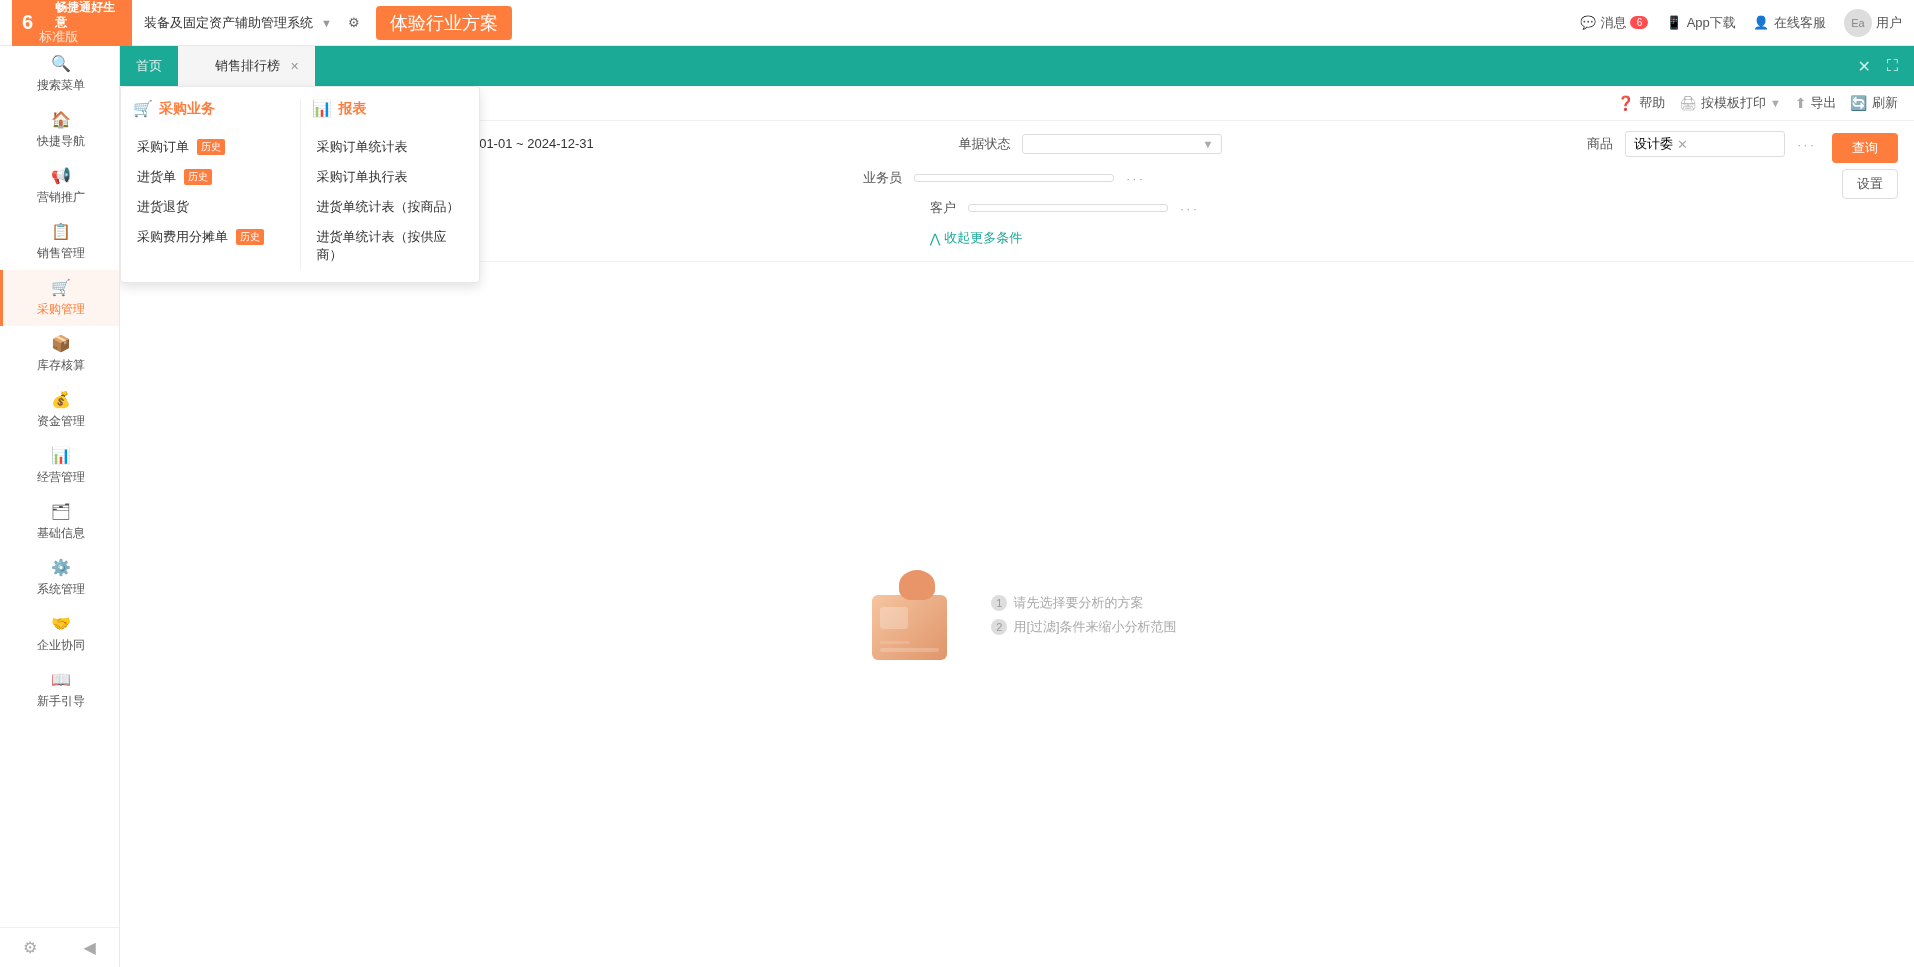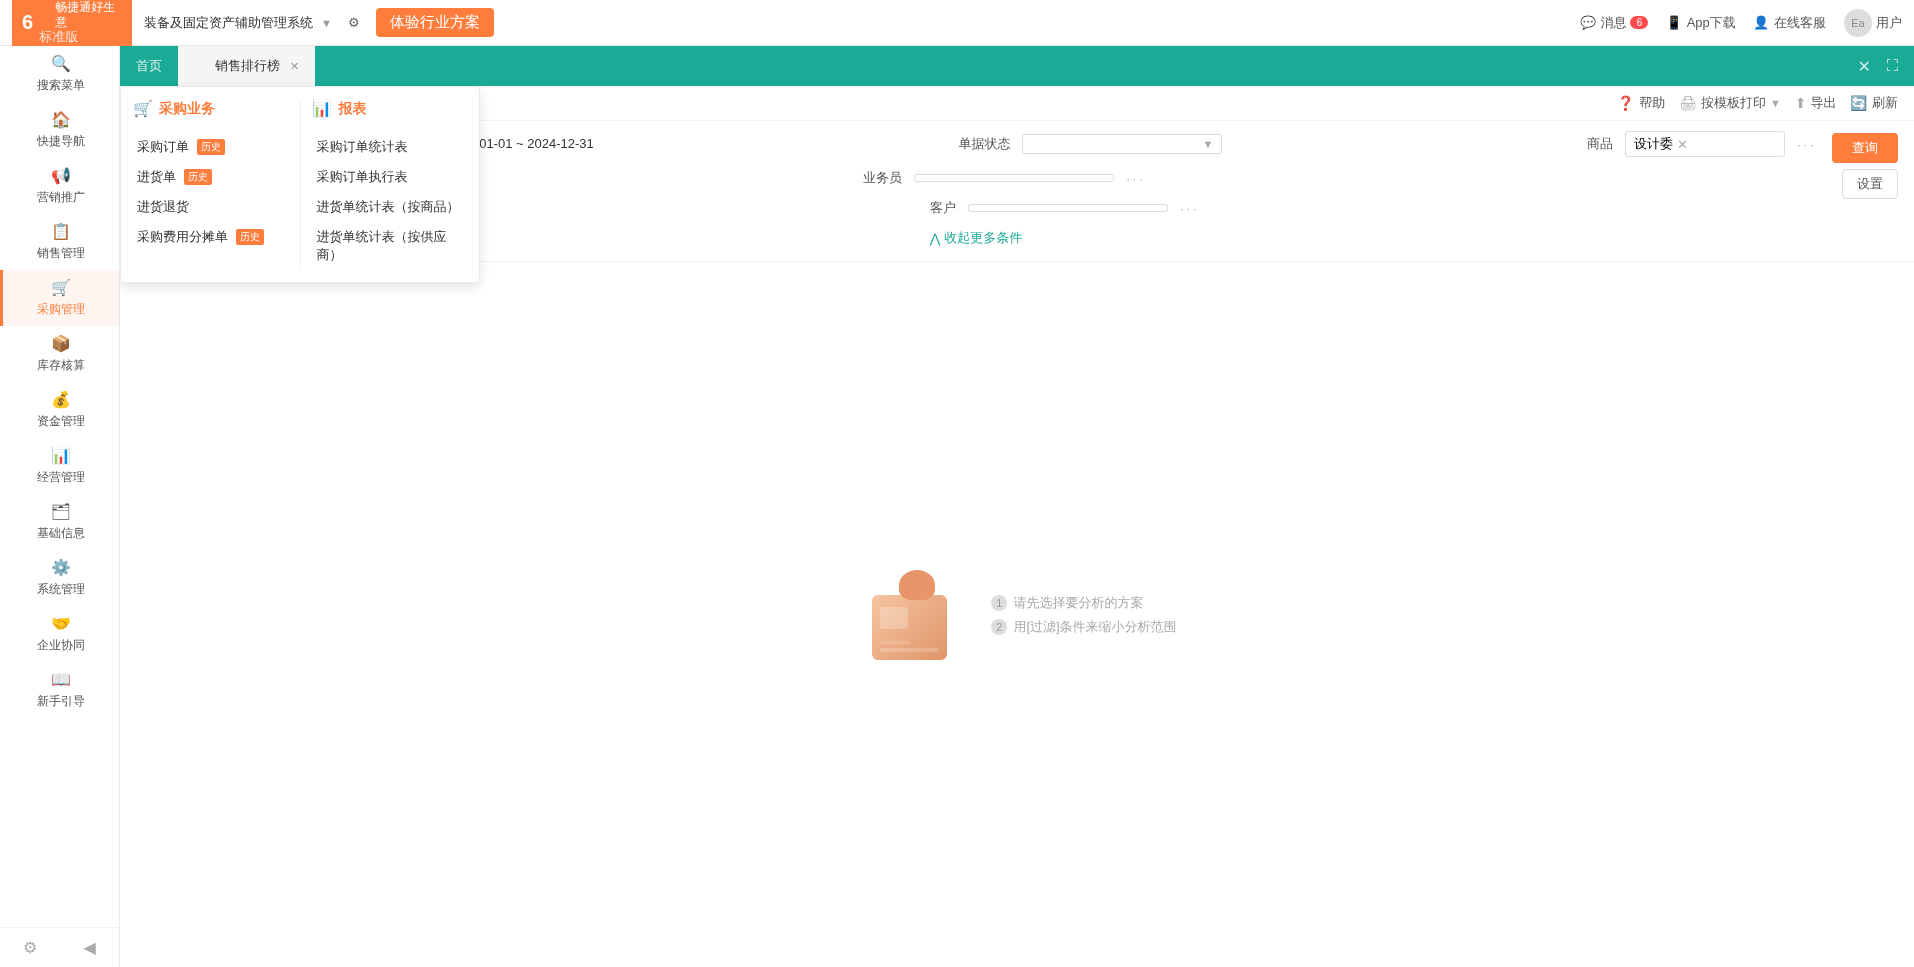--- a/index.html
+++ b/index.html
@@ -36,21 +36,21 @@
       display: flex; align-items: center; justify-content: center;
       color: #666; cursor: pointer;
     }
     .industry-btn {
       background: #ff7d3c;
       color: #fff;
       border: none;
       padding: 5px 14px;
       border-radius: 4px;
       cursor: pointer;
-      font-size: 15px;
+      font-size: 18px;
     }
     .top-nav-right {
       display: flex;
       align-items: center;
       gap: 18px;
     }
     .nav-action {
       display: flex; align-items: center; gap: 4px;
       color: #555; cursor: pointer; font-size: 13px;
     }
@@ -320,21 +320,21 @@
     }
   </style>
 </head>
 <body>
 
 <div class="top-nav">
   <div class="top-nav-left">
     <div class="sidebar-logo" style="width:120px;height:46px;flex-direction:row;gap:6px;background:#ff7d3c;padding:0 10px;">
       <span class="logo-icon" style="color:#fff;font-size:20px;font-weight:bold;">6</span>
       <div style="display:flex;flex-direction:column;line-height:1.2;">
-        <span style="color:#fff;font-size:12px;font-weight:normal;margin-left:16px;">畅捷通好生意</span>
+        <span style="color:#fff;font-size:12px;font-weight:bold;margin-left:16px;">畅捷通好生意</span>
         <span style="color:rgba(255,255,255,0.8);font-size:13px;">标准版</span>
       </div>
     </div>
     <span class="system-title" style="margin-left:4px;">装备及固定资产辅助管理系统</span>
     <span class="dropdown-arrow">▼</span>
     <div class="settings-icon-btn">⚙</div>
     <button class="industry-btn">体验行业方案</button>
   </div>
   <div class="top-nav-right">
     <div class="nav-action">

